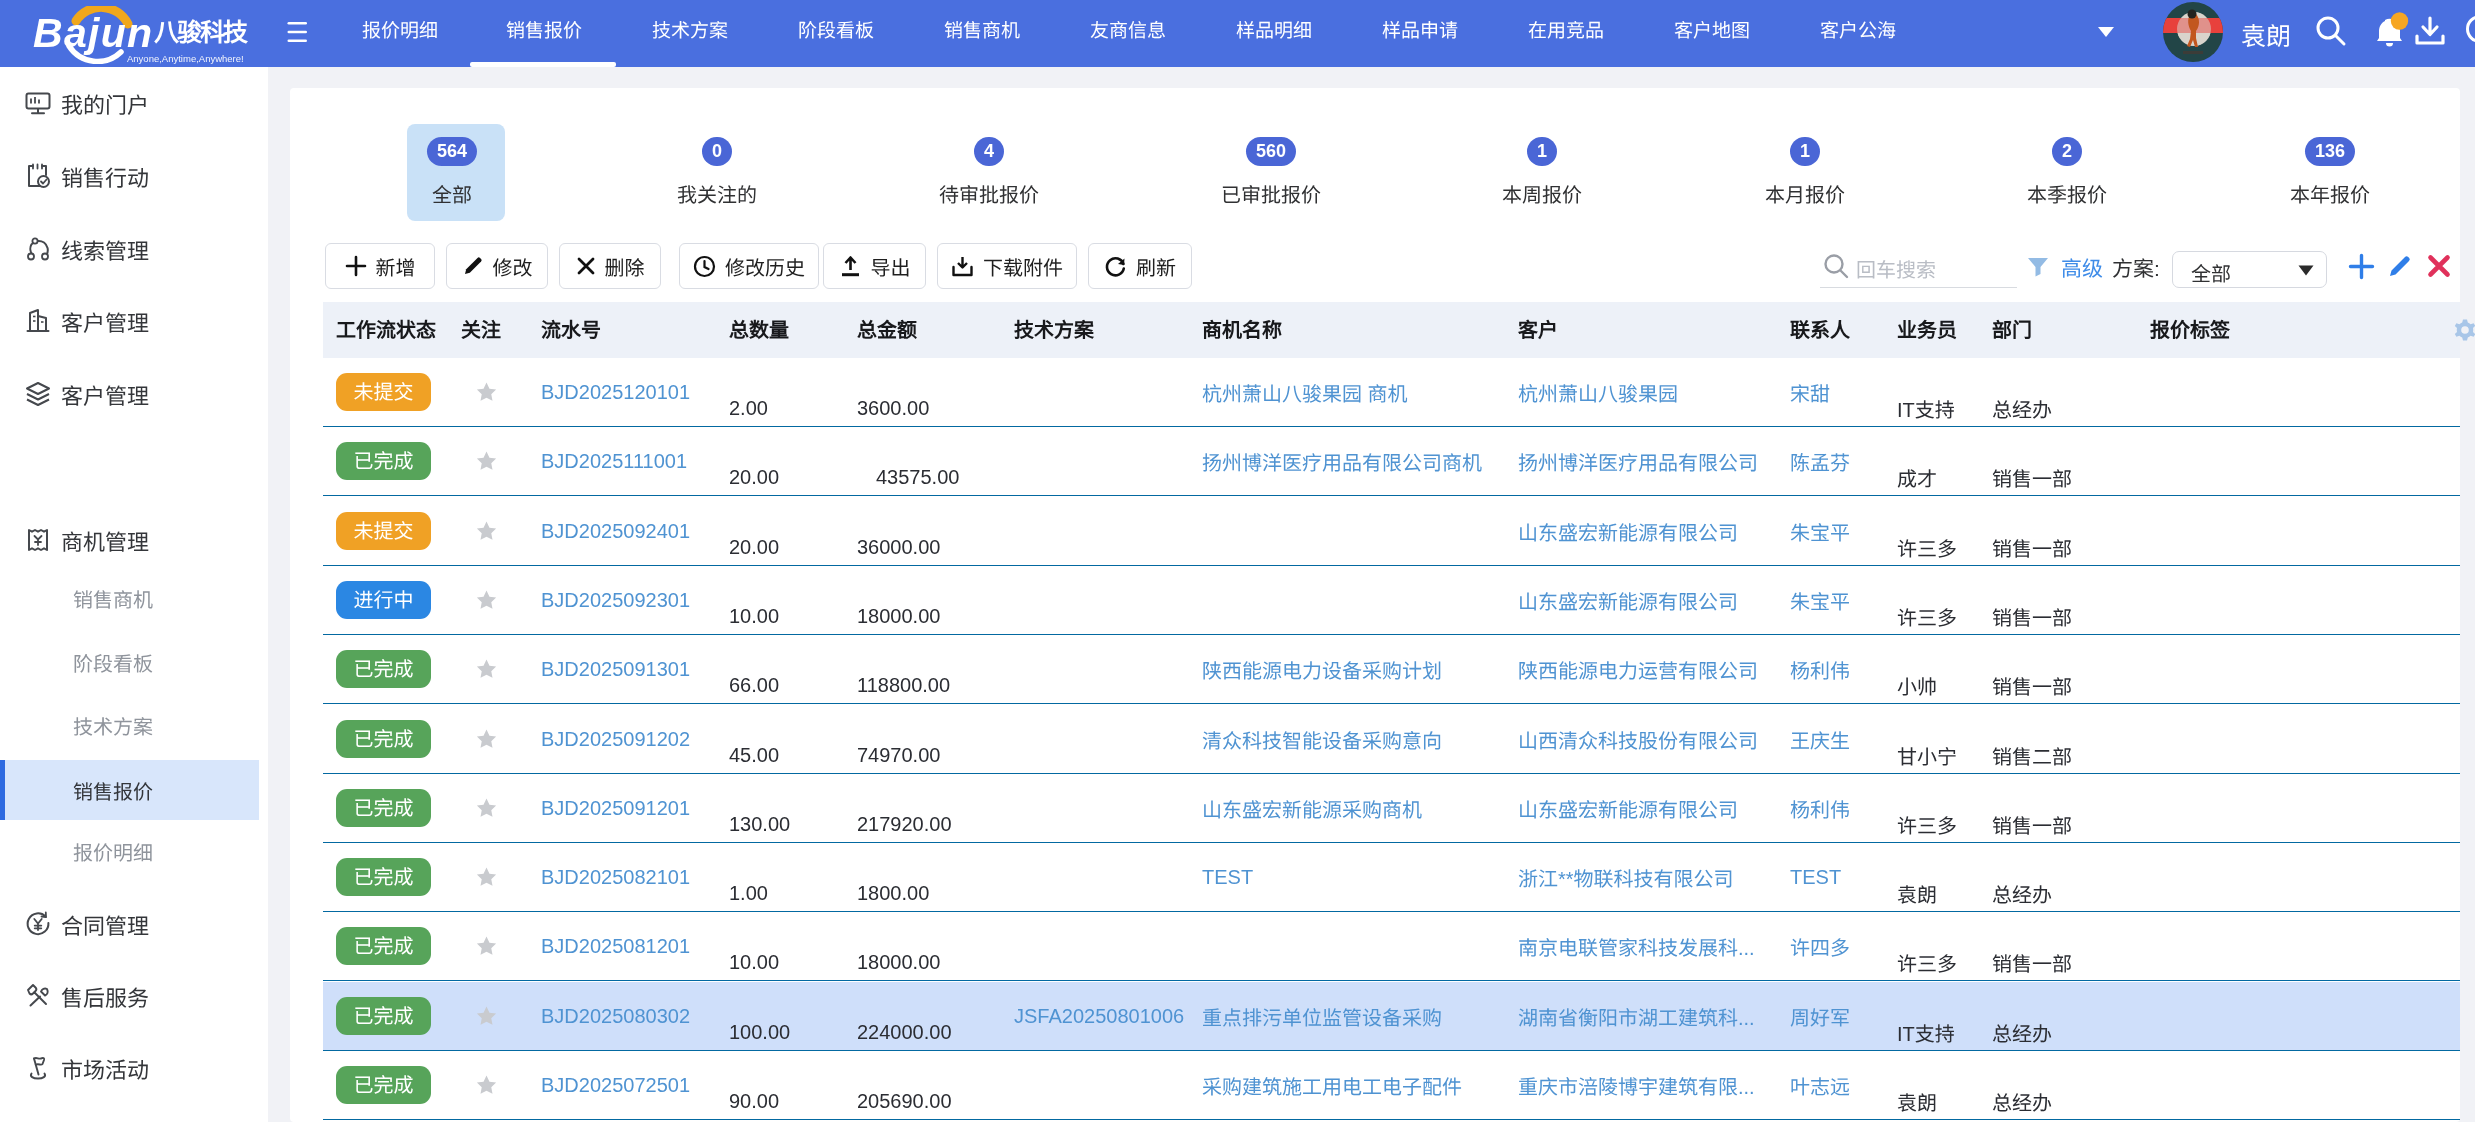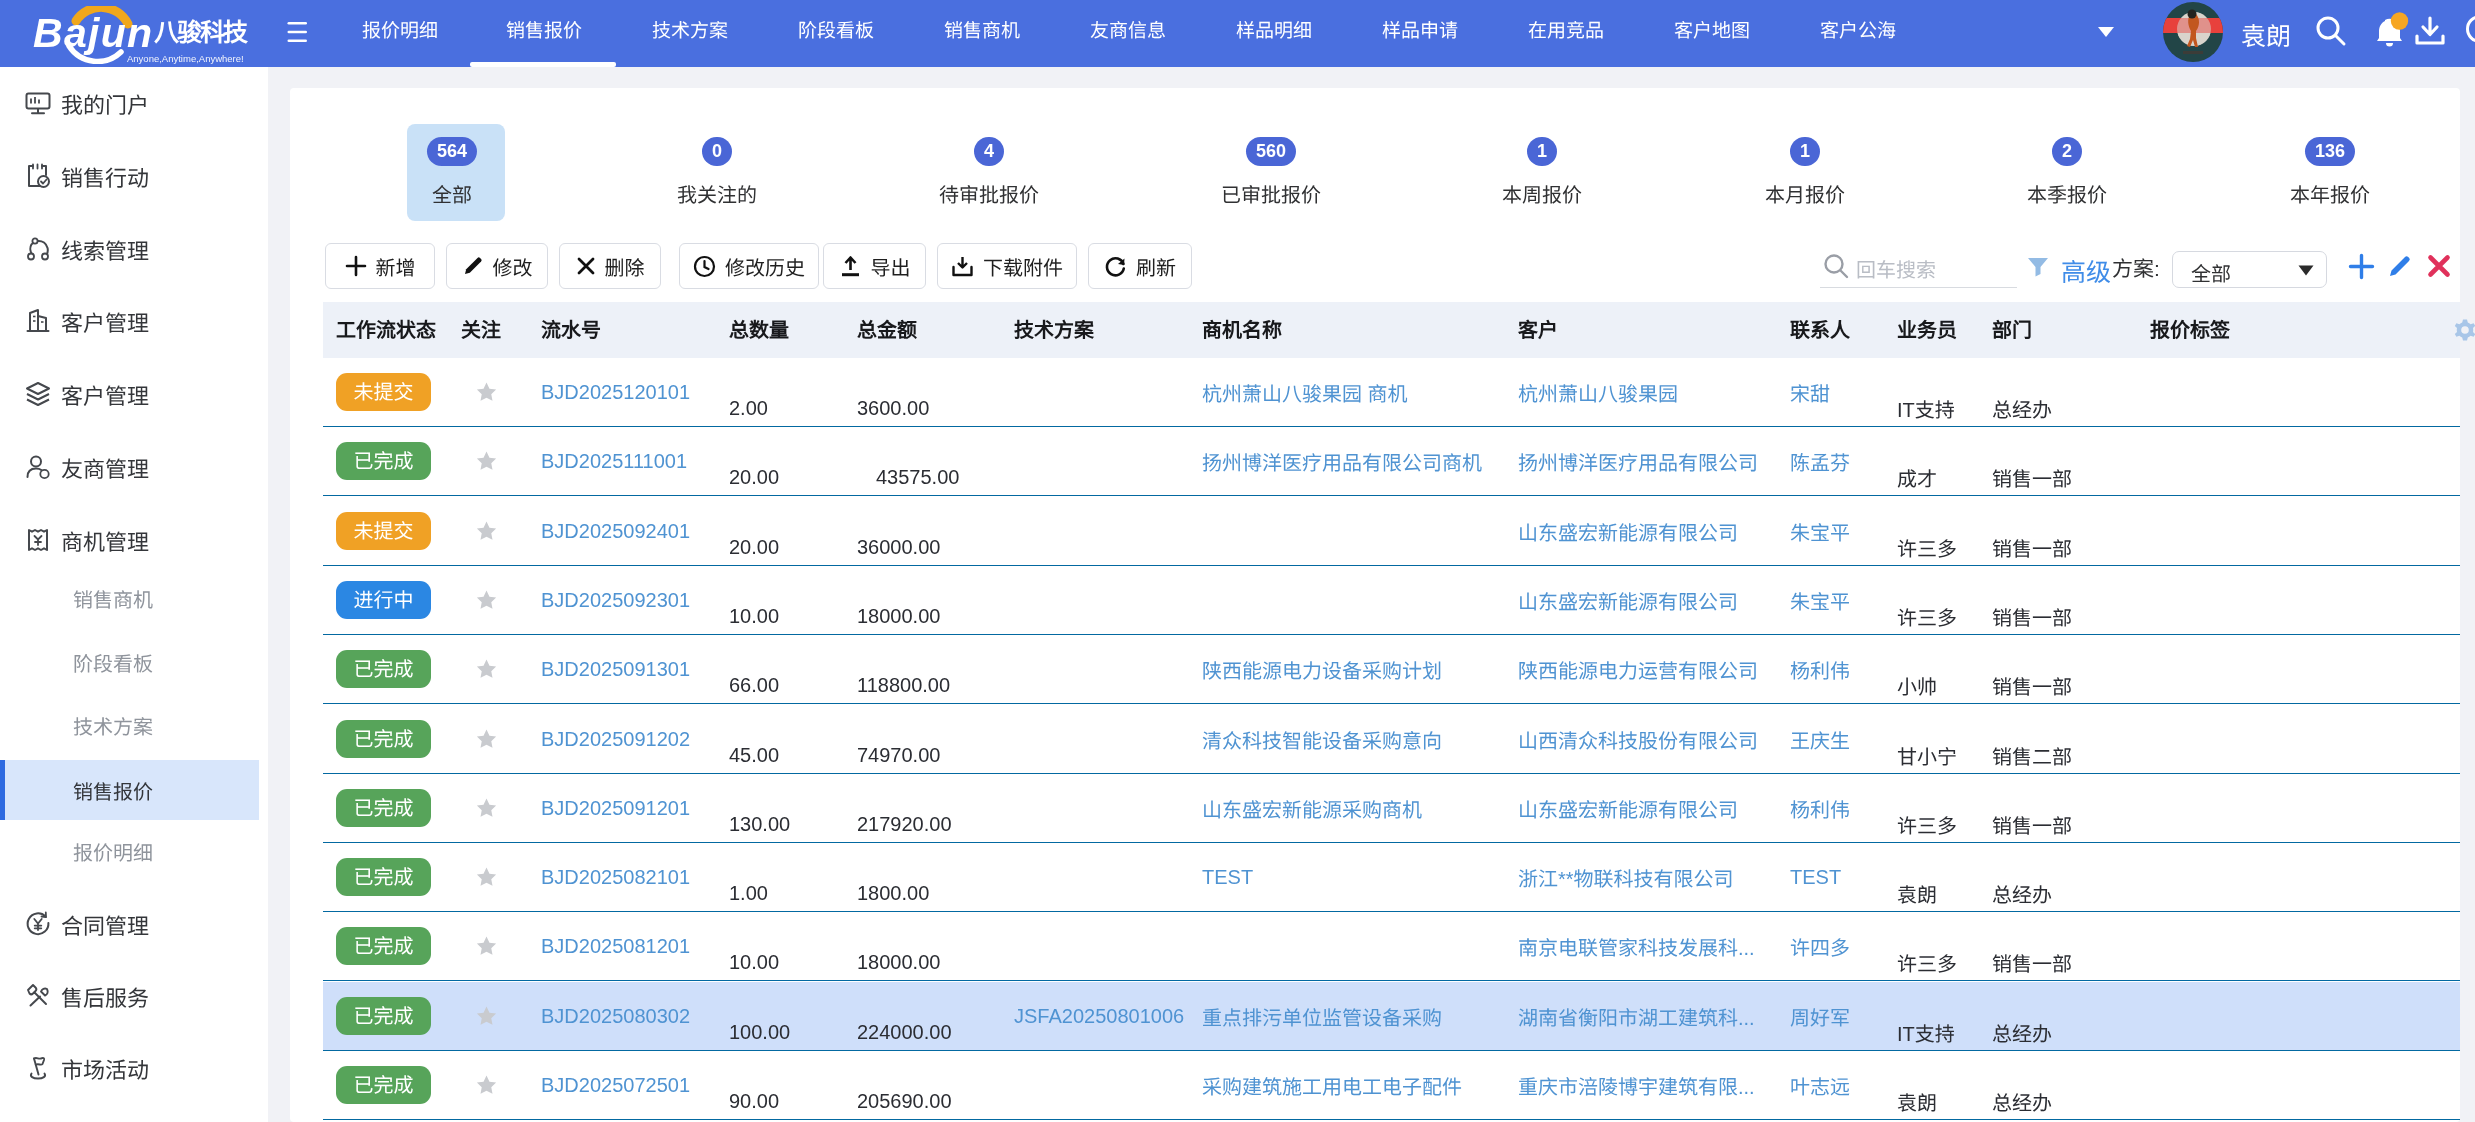--- a/index.html
+++ b/index.html
@@ -169,28 +169,20 @@
       </svg>
     <span class="tx">客户管理</span>
   </div>
   <div class="side-item" style="top:298px">
     <svg class="ic" viewBox="0 0 26 26">
         <path d="M13 2 L24 7.5 L13 13 L2 7.5 Z" fill="none" stroke="#45484d" stroke-width="2" stroke-linejoin="round"></path>
         <path d="M2 13 L13 18.5 L24 13" fill="none" stroke="#45484d" stroke-width="2" stroke-linejoin="round"></path>
         <path d="M2 18.5 L13 24 L24 18.5" fill="none" stroke="#45484d" stroke-width="2" stroke-linejoin="round"></path>
       </svg>
     <span class="tx">客户管理</span>
-  </div>
-  <div class="side-item" style="top:371px">
-    <svg class="ic" viewBox="0 0 26 26">
-        <circle cx="11" cy="7.5" r="5" fill="none" stroke="#45484d" stroke-width="2"></circle>
-        <path d="M2.5 23 C 2.5 17 6 14.5 11 14.5 C 13 14.5 15 15 16.3 16" fill="none" stroke="#45484d" stroke-width="2" stroke-linecap="round"></path>
-        <circle cx="19.5" cy="20" r="4.2" fill="none" stroke="#45484d" stroke-width="1.8"></circle>
-      </svg>
-    <span class="tx">友商管理</span>
   </div>
   <div class="side-item" style="top:444px">
     <svg class="ic" viewBox="0 0 26 26">
         <path d="M4 3 L4 23 L7 21.3 L10 23 L13 21.3 L16 23 L19 21.3 L22 23 L22 3 L19 4.7 L16 3 L13 4.7 L10 3 L7 4.7 Z" fill="none" stroke="#45484d" stroke-width="2" stroke-linejoin="round"></path>
         <path d="M9.5 9 L13 12.5 L16.5 9 M13 12.5 L13 18 M10 15 L16 15" fill="none" stroke="#45484d" stroke-width="1.8" stroke-linecap="round"></path>
       </svg>
     <span class="tx">商机管理</span>
   </div>
   <div class="side-sub" style="top:531px">销售商机</div>
   <div class="side-sub" style="top:595px">阶段看板</div>
@@ -272,21 +264,21 @@
   <div id="searchzone">
     <svg class="abs" style="left:12px;top:9px" width="28" height="28" viewBox="0 0 28 28">
         <circle cx="12" cy="12" r="8.5" fill="none" stroke="#9a9ea6" stroke-width="2.4"></circle>
         <line x1="18.5" y1="18.5" x2="25" y2="25" stroke="#9a9ea6" stroke-width="2.4" stroke-linecap="round"></line>
       </svg>
     <span class="abs" style="left:46px;top:11px;font-size:20px;color:#b9bdc5">回车搜索</span>
     <div class="abs" style="left:10px;top:44px;width:197px;height:1px;background:#d8dbe0"></div>
     <svg class="abs" style="left:216px;top:12px" width="24" height="24" viewBox="0 0 24 24">
         <path d="M2 3 L22 3 L14.5 12 L14.5 19 L9.5 21.5 L9.5 12 Z" fill="#93bbe4"></path>
       </svg>
-    <span class="abs" style="left:251px;top:9px;font-size:25px;color:#3f8ce8">高级</span>
+    <span class="abs" style="left:251px;top:9px;font-size:21px;color:#3f8ce8">高级</span>
     <span class="abs" style="left:302px;top:9px;font-size:21px;color:#303133">方案:</span>
     <div class="abs" style="left:362px;top:8px;width:155px;height:37px;border:1px solid #d6d9e0;border-radius:7px;background:#fff">
       <span class="abs" style="left:18px;top:6px;font-size:20px;color:#303133">全部</span>
       <svg class="abs" style="left:125px;top:13px" width="16" height="11" viewBox="0 0 16 11">
           <path d="M0.5 0.5 L15.5 0.5 L8 10.5 Z" fill="#2b2b2b"></path>
         </svg>
     </div>
     <svg class="abs" style="left:538px;top:10px" width="27" height="27" viewBox="0 0 27 27">
         <path d="M13.5 2.5 L13.5 24.5 M2.5 13.5 L24.5 13.5" stroke="#2f7ee8" stroke-width="3.4" stroke-linecap="round"></path>
       </svg>

